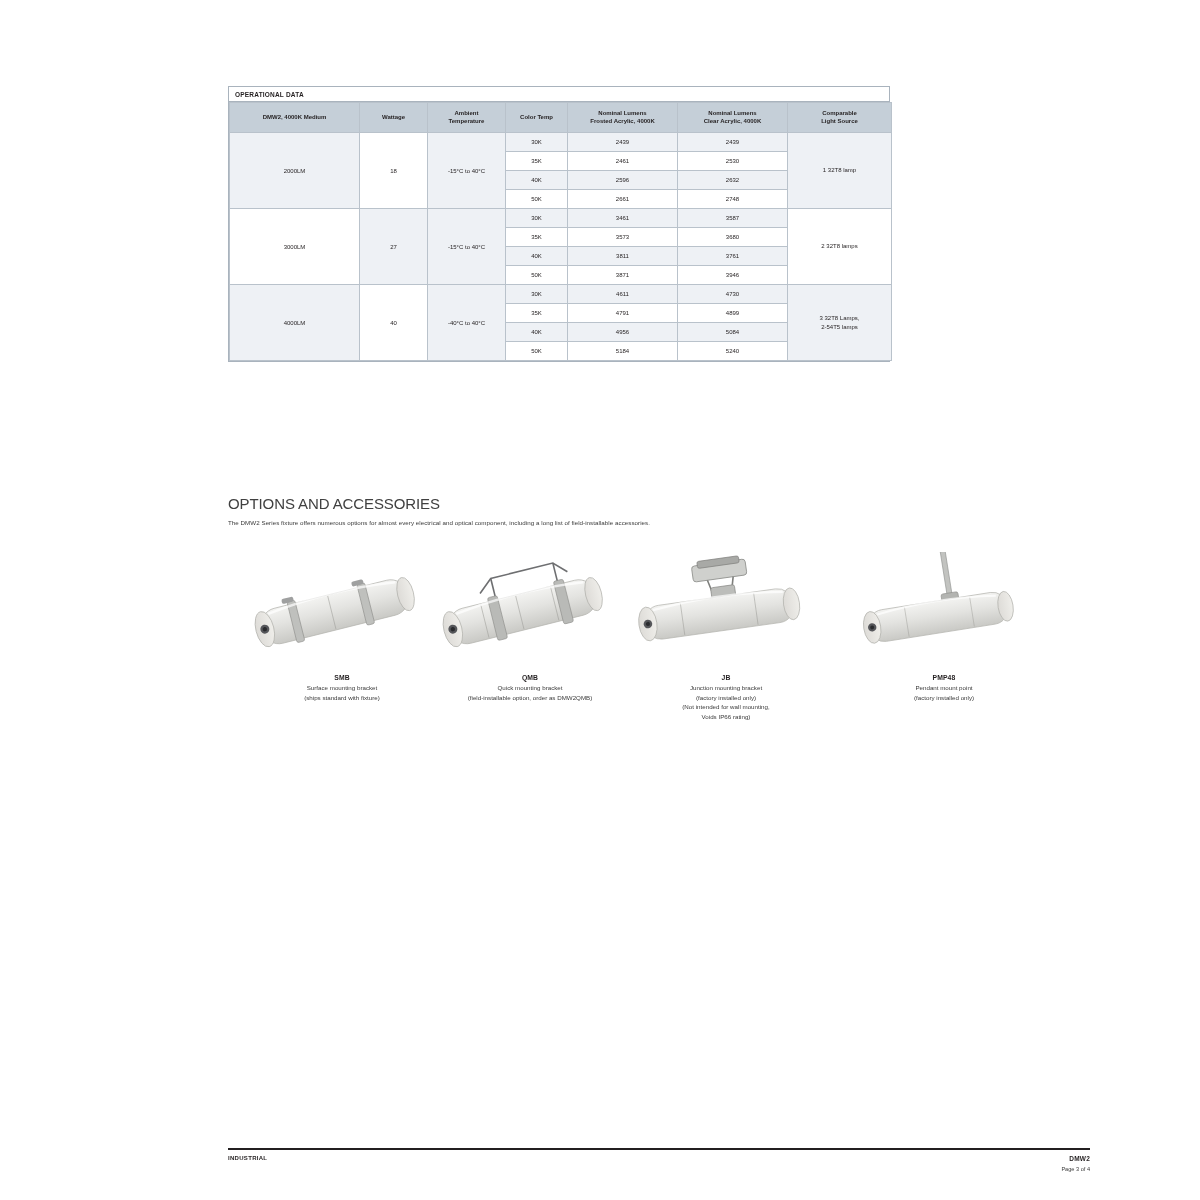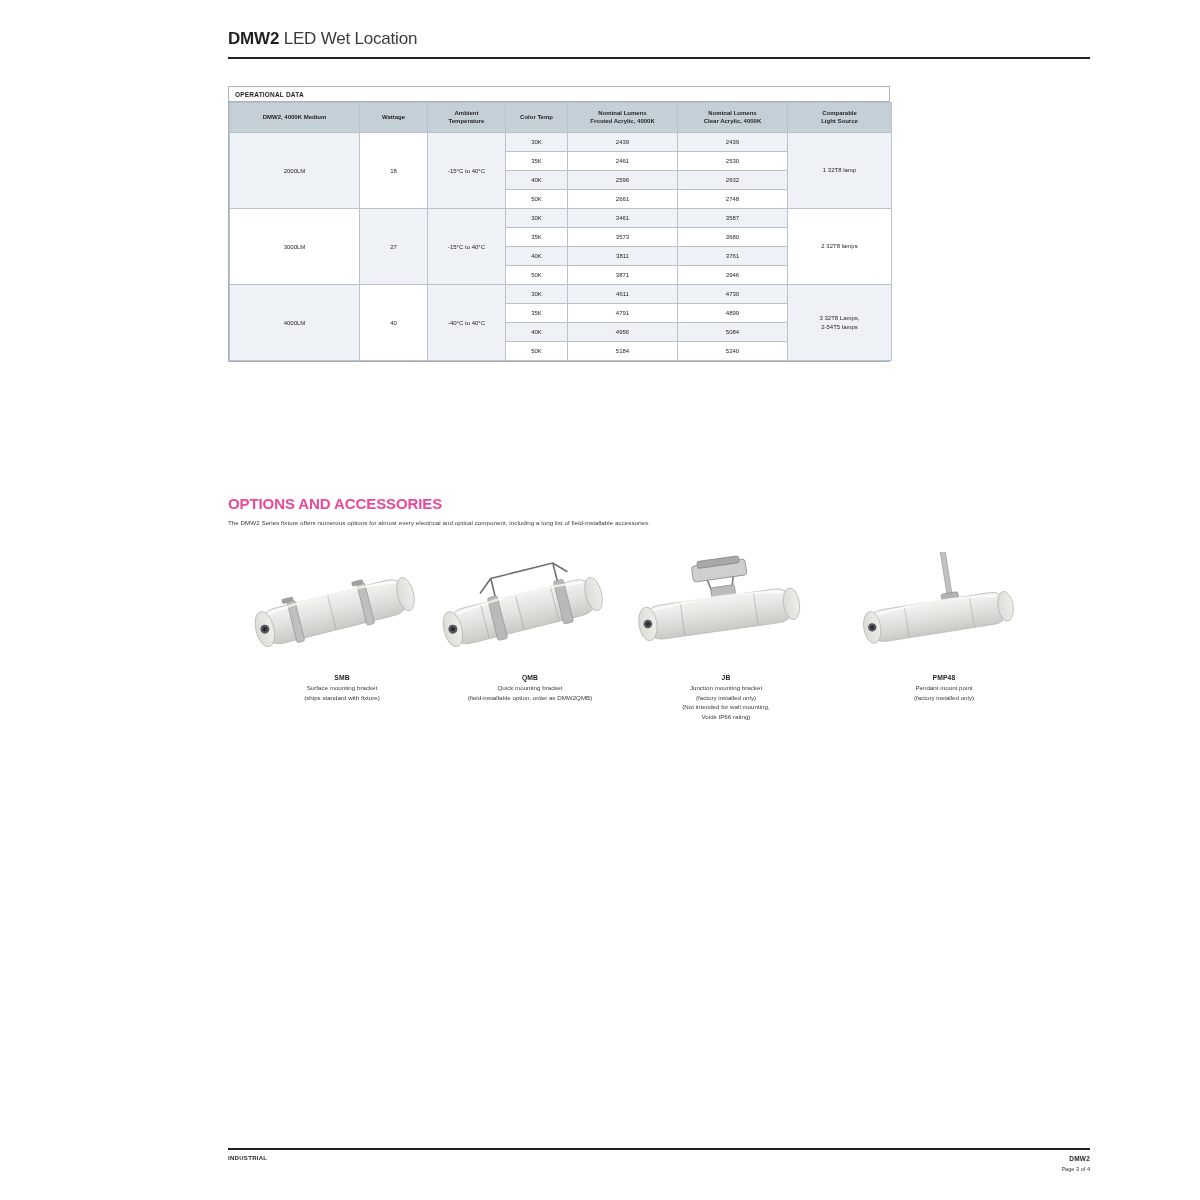--- a/index.html
+++ b/index.html
@@ -86,23 +86,23 @@
   td.group-cell.alt { background: #ffffff; }
   td.data-cell { background: #ffffff; }
   td.data-cell.shade { background: #eef1f5; }
   td.src-cell { background: #eef1f5; line-height: 1.45; }
   td.src-cell.alt { background: #ffffff; }
 
   
   .opts { position: absolute; left: 228px; top: 495px; width: 862px; }
   .opts-title {
     font-size: 15px;
-    font-weight: bold;
+    font-weight: normal;
     letter-spacing: -0.1px;
-    color: #ec4899;
+    color: #404040;
   }
   .opts-sub {
     margin-top: 7px;
     font-size: 6.2px;
     color: #3a3a3a;
     letter-spacing: 0.05px;
     white-space: nowrap;
   }
 
   .fixtures {
@@ -180,27 +180,20 @@
     font-size: 5.6px;
     color: #3a3a3a;
     margin-top: 4px;
   }
 </style>
 </head>
 <body>
 
 <div class="page">
 
-  <div class="header">
-    <div class="header-title">
-      <span class="brand">DMW2</span>
-      <span class="rest">LED Wet Location</span>
-    </div>
-    <div class="header-rule"></div>
-  </div>
 
   <div class="table-wrap">
     <div class="table-caption">OPERATIONAL DATA</div>
     <table class="opdata">
       <colgroup>
         <col class="col-a">
           <col class="col-b">
           <col class="col-c">
           <col class="col-d">
         <col class="col-e">

